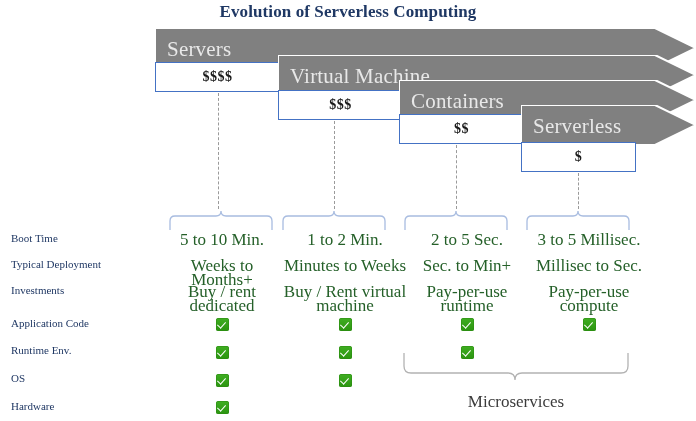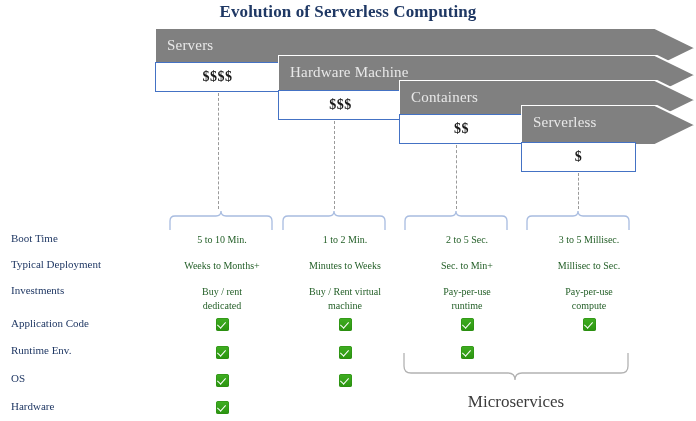--- a/index.html
+++ b/index.html
@@ -24,21 +24,21 @@
 
   
   .band{position:absolute;}
   .band .arrow{
     position:absolute;left:0;top:0;height:100%;width:100%;
   }
   .band .arrow svg{display:block;}
   .band-label{
     position:absolute;
     color:#E8E8E8;
-    font-size:15px;
+    font-size:21px;
     font-family:"Liberation Serif", serif;
     white-space:nowrap;
     letter-spacing:.2px;
   }
   .cost-box{
     position:absolute;
     background:#ffffff;
     border:1.4px solid #4472C4;
     box-sizing:border-box;
     display:flex;align-items:center;justify-content:center;
@@ -64,21 +64,21 @@
     font-size:11px;
     color:#203864;
     font-family:"Liberation Serif", serif;
     white-space:nowrap;
   }
   .rowlabel.underline{text-decoration:underline;}
 
   .cell{
     position:absolute;
     text-align:center;
-    font-size:10px;
+    font-size:17px;
     color:#256029;
     font-family:"Liberation Serif", serif;
     line-height:13.5px;
     white-space:pre-line;
   }
 
   .chk{
     position:absolute;
     width:13px;height:13px;
     border-radius:2.5px;
@@ -121,21 +121,21 @@
   </div>
   <div class="cost-box" style="left:155px;top:62px;width:125px;height:30px;">$$$$</div>
   <div class="dash" style="left:218px;top:93px;height:116px;"></div>
 
   <div class="band" style="left:278px;top:55px;width:418px;height:40px;">
     <div class="arrow">
       <svg width="418" height="40" viewBox="0 0 418 40" xmlns="http://www.w3.org/2000/svg">
         <polygon points="0,0 377,0 418,20 377,40 0,40" fill="#808080" stroke="#ffffff" stroke-width="2"></polygon>
       </svg>
     </div>
-    <div class="band-label" style="left:12px;top:9px;">Hardware Machine</div>
+    <div class="band-label" style="left:12px;top:9px;">Virtual Machine</div>
   </div>
   <div class="cost-box" style="left:278px;top:90px;width:125px;height:30px;">$$$</div>
   <div class="dash" style="left:334px;top:121px;height:88px;"></div>
 
   <div class="band" style="left:399px;top:80px;width:297px;height:40px;">
     <div class="arrow">
       <svg width="297" height="40" viewBox="0 0 297 40" xmlns="http://www.w3.org/2000/svg">
         <polygon points="0,0 256,0 297,20 256,40 0,40" fill="#808080" stroke="#ffffff" stroke-width="2"></polygon>
       </svg>
     </div>

